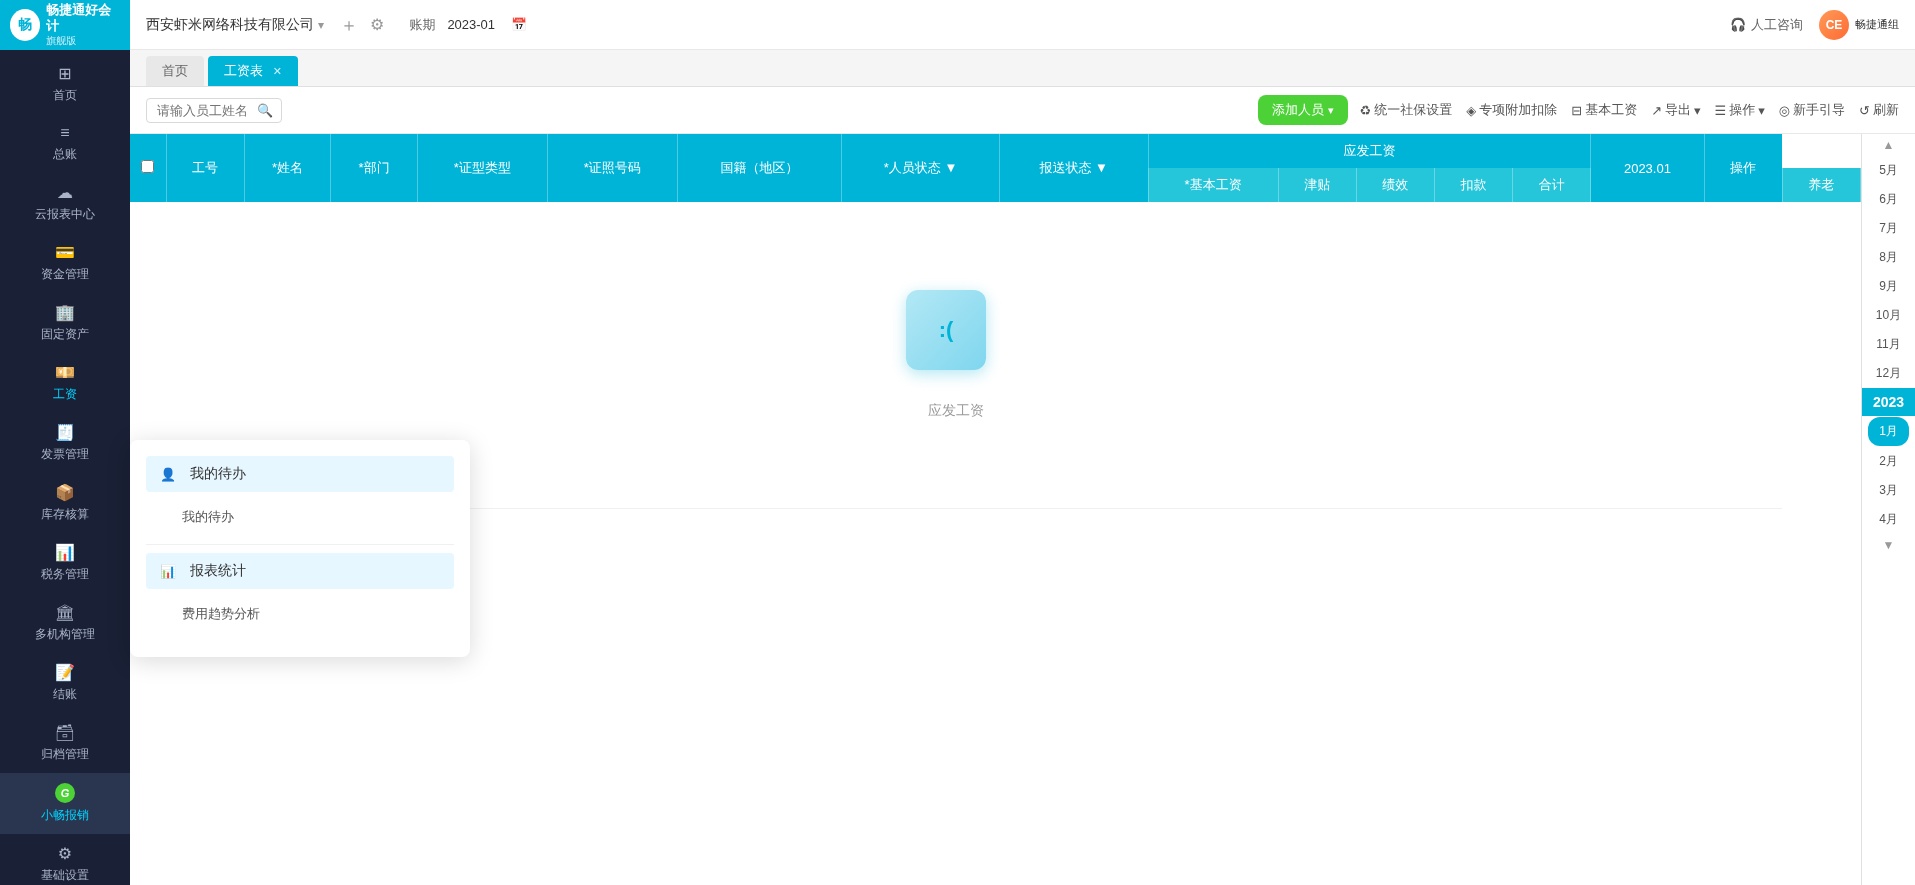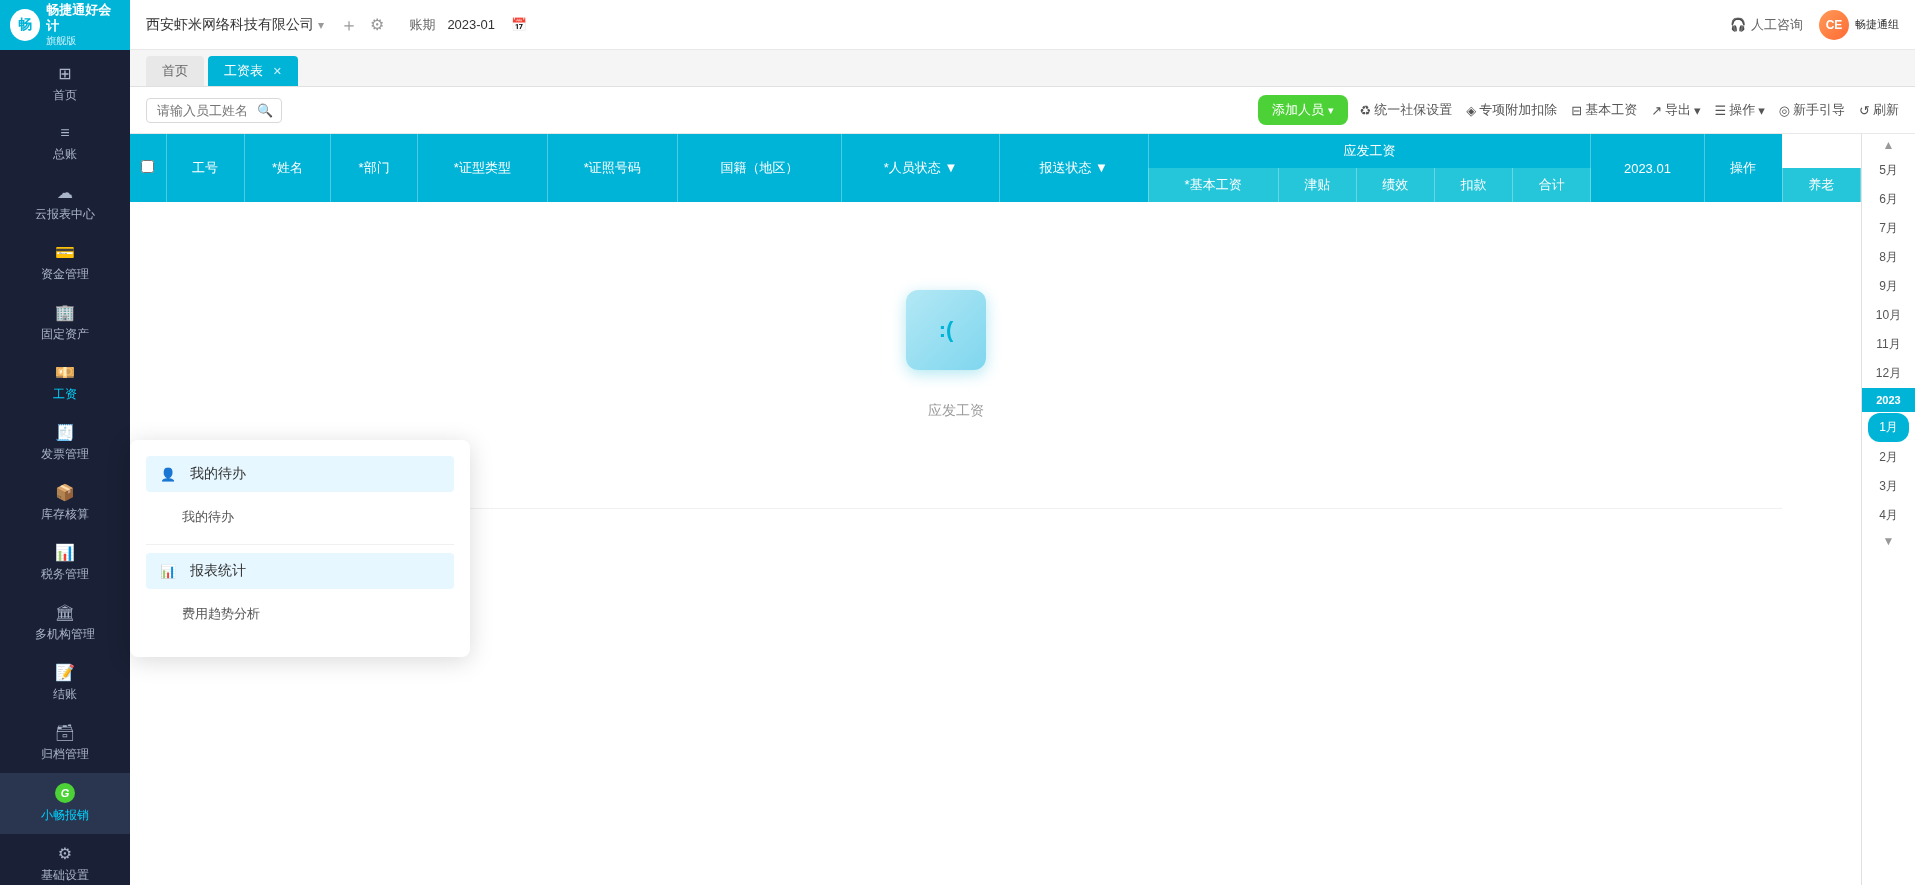--- a/index.html
+++ b/index.html
@@ -266,21 +266,21 @@
     .month-item.active {
       background: #00b4d8;
       color: #fff;
       border-radius: 12px;
       margin: 1px 8px;
       width: calc(100% - 12px);
     }
     .month-item.year-label {
       background: #00b4d8;
       color: #fff;
-      font-size: 11px;
+      font-size: 14px;
       font-weight: bold;
     }
     .month-nav {
       width: 100%; text-align: center;
       padding: 4px; cursor: pointer; color: #999;
     }
 
     .main-area {
       display: flex;
       flex: 1;

